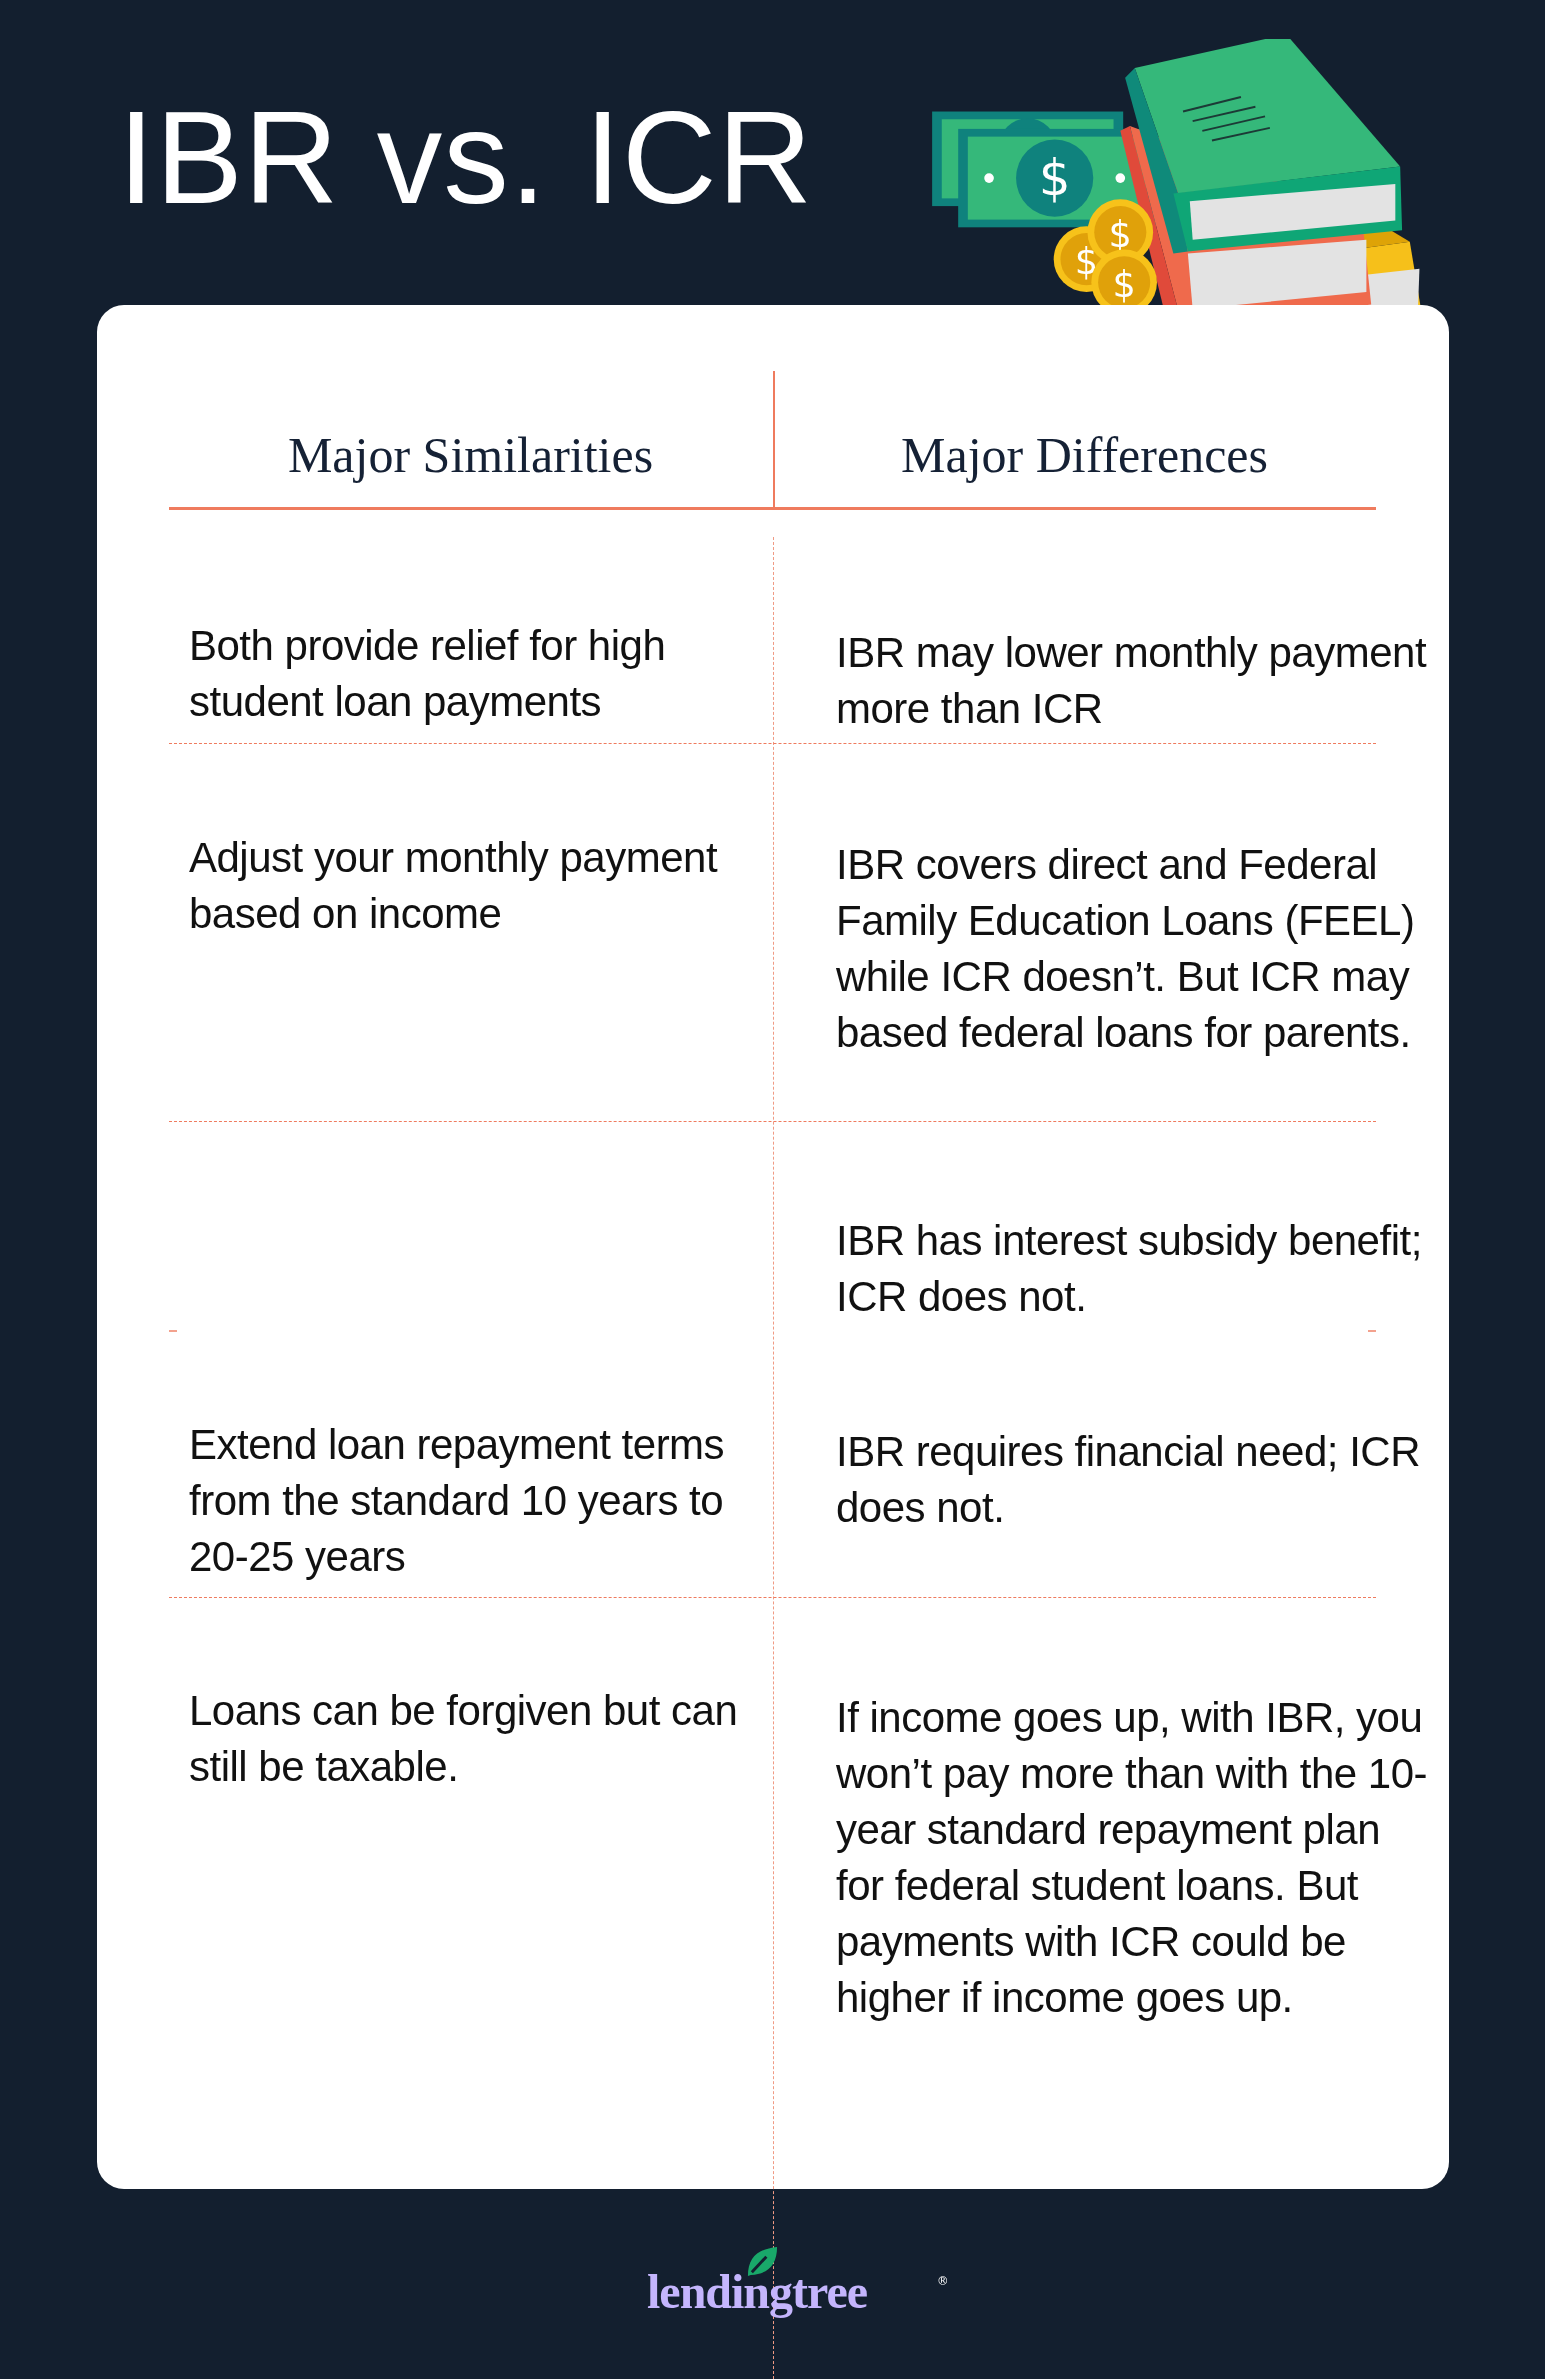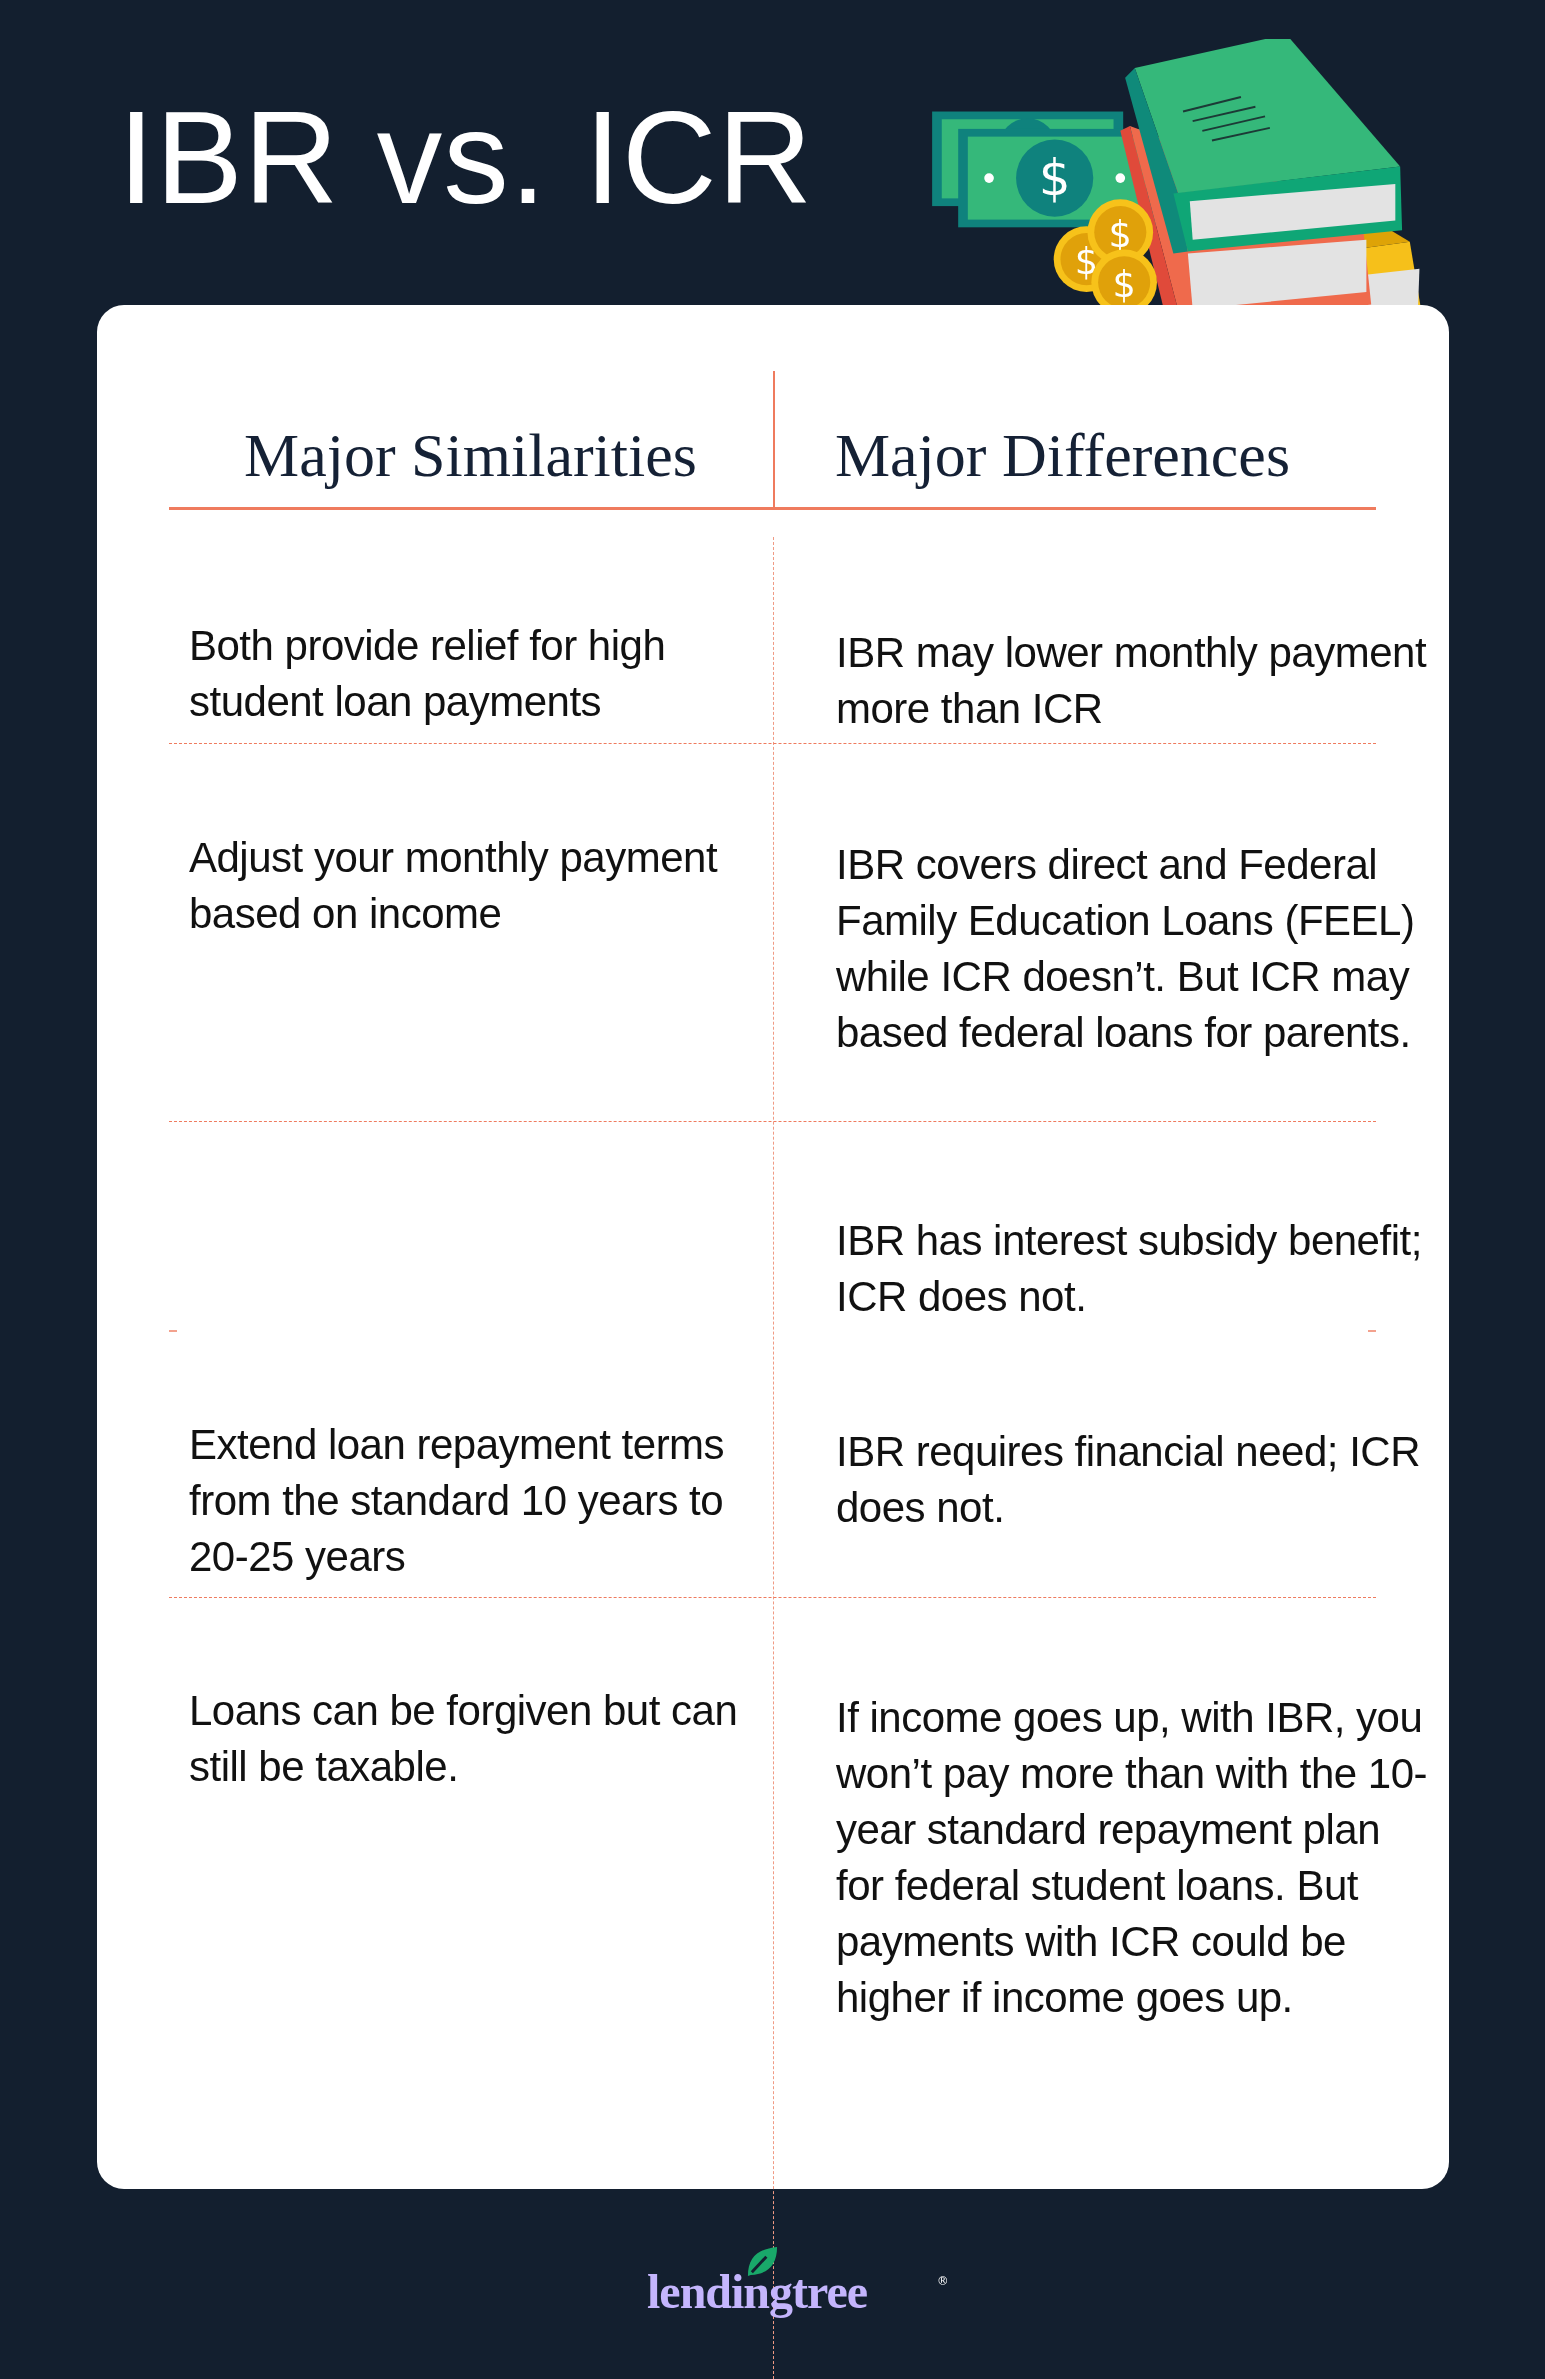--- a/index.html
+++ b/index.html
@@ -17,25 +17,25 @@
       letter-spacing: 1px;
     }
     .card {
       position: absolute; left: 97px; top: 305px;
       width: 1352px; height: 1884px;
       background: #ffffff; border-radius: 27px;
     }
     .col-header {
       position: absolute; top: 116px;
       font-family: "Liberation Serif", serif;
-      font-size: 62px; line-height: 68px;
+      font-size: 50px; line-height: 68px;
       color: #152135; text-align: center;
     }
     .col-header.left { left: 72px; width: 603px; }
-    .col-header.right { left: 659px; width: 613px; }
+    .col-header.right { left: 681px; width: 613px; }
     .header-rule {
       position: absolute; left: 72px; top: 202px; width: 1207px;
       height: 2.9px; background: #ef7b5e;
     }
     .v-solid {
       position: absolute; left: 676px; top: 66px; width: 1.9px; height: 137px;
       background: #ef7b5e;
     }
     .v-dashed {
       position: absolute; left: 676px; top: 232px; width: 0; height: 1897px;

